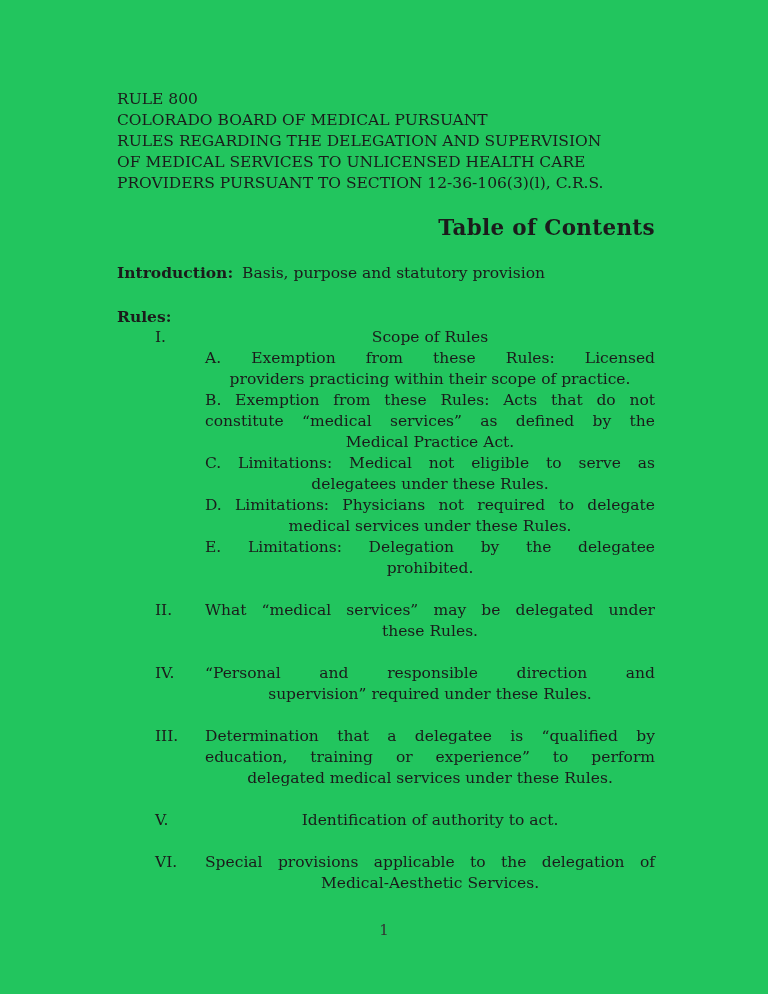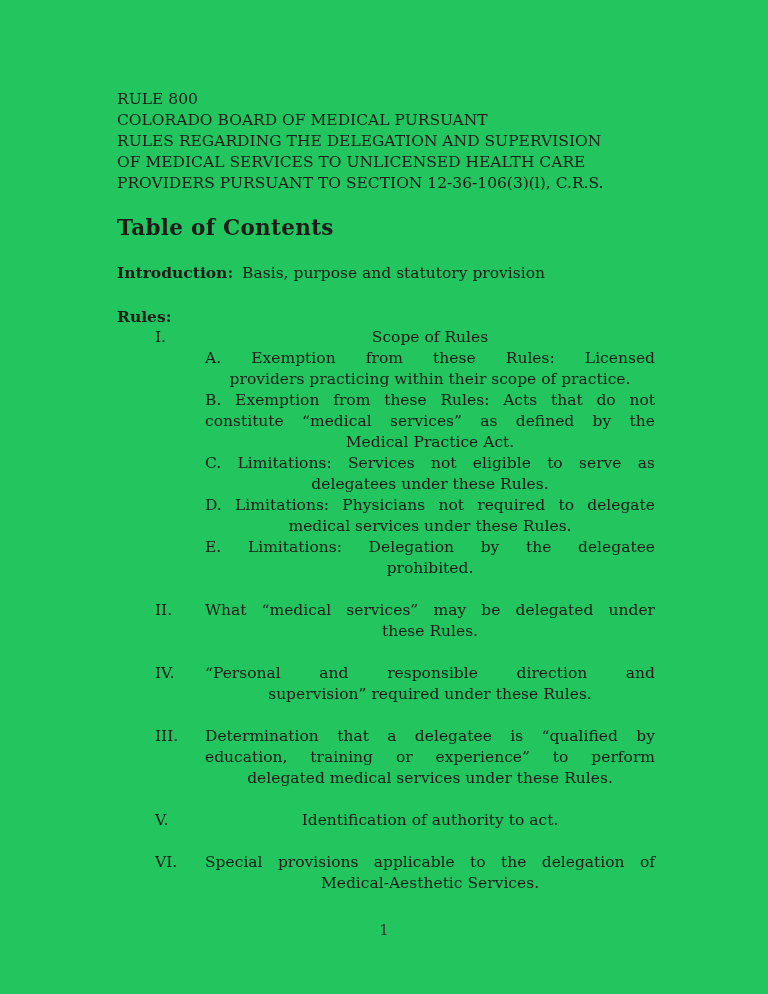--- a/index.html
+++ b/index.html
@@ -19,21 +19,21 @@
     left: 117px;
     top: 89px;
     width: 538px;
   }
   .header-block div { white-space: nowrap; }
   .doc-title {
     margin: 20px 0 0 0;
     font-size: 21.5px;
     line-height: 28px;
     font-weight: bold;
-    text-align: left;
+    text-align: right;
     letter-spacing: 0.3px;
   }
   .intro-row { margin-top: 20px; }
   .bold { font-weight: bold; }
   .gap-sm { display: inline-block; width: 9px; }
   .rules-label { margin-top: 22px; font-weight: bold; }
   .toc-item { position: relative; padding-left: 88px; }
   .toc-item + .toc-item { margin-top: 21px; }
   .toc-num { position: absolute; left: 38px; top: 0; }
   .jline {
@@ -75,21 +75,21 @@
 
     <div class="toc-item">
       <span class="toc-num">I.</span>
       <div class="toc-text">
         <div class="lline">Scope of Rules</div>
         <div class="jline">A. Exemption from these Rules: Licensed</div>
         <div class="lline">providers practicing within their scope of practice.</div>
         <div class="jline">B. Exemption from these Rules: Acts that do not</div>
         <div class="jline">constitute “medical services” as defined by the</div>
         <div class="lline">Medical Practice Act.</div>
-        <div class="jline">C. Limitations: Services not eligible to serve as</div>
+        <div class="jline">C. Limitations: Medical not eligible to serve as</div>
         <div class="lline">delegatees under these Rules.</div>
         <div class="jline">D. Limitations: Physicians not required to delegate</div>
         <div class="lline">medical services under these Rules.</div>
         <div class="jline">E. Limitations: Delegation by the delegatee</div>
         <div class="lline">prohibited.</div>
       </div>
     </div>
 
     <div class="toc-item">
       <span class="toc-num">II.</span>

